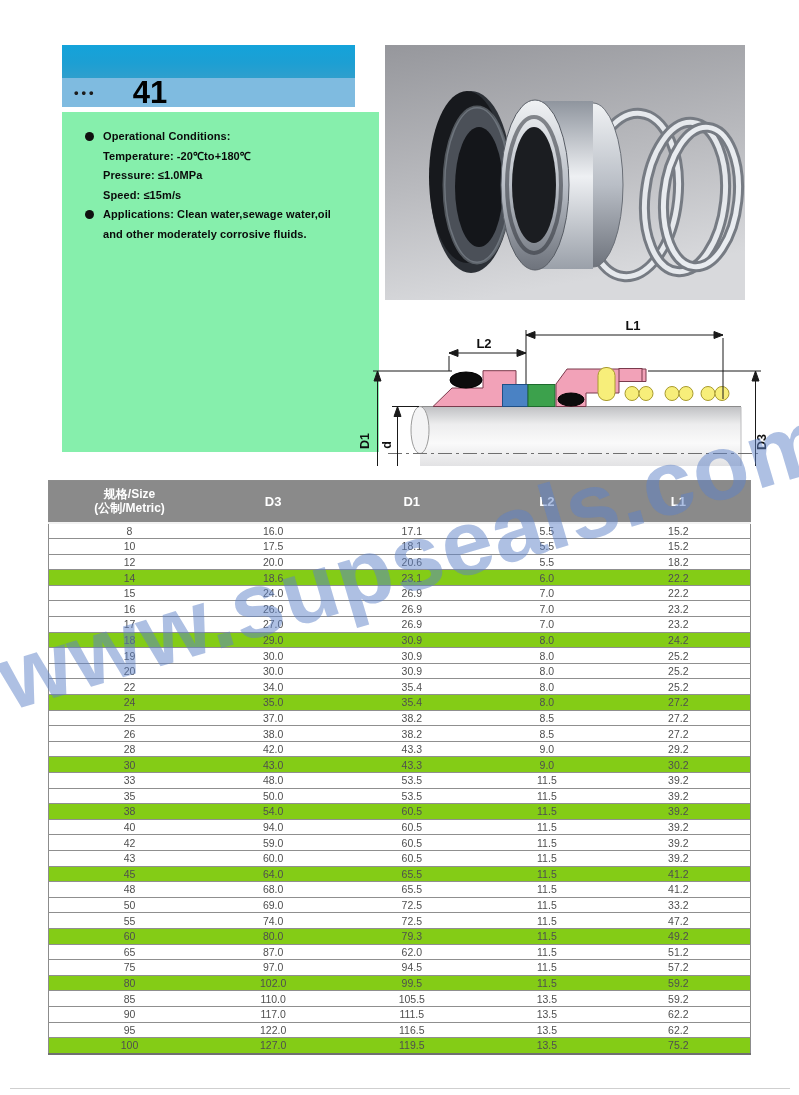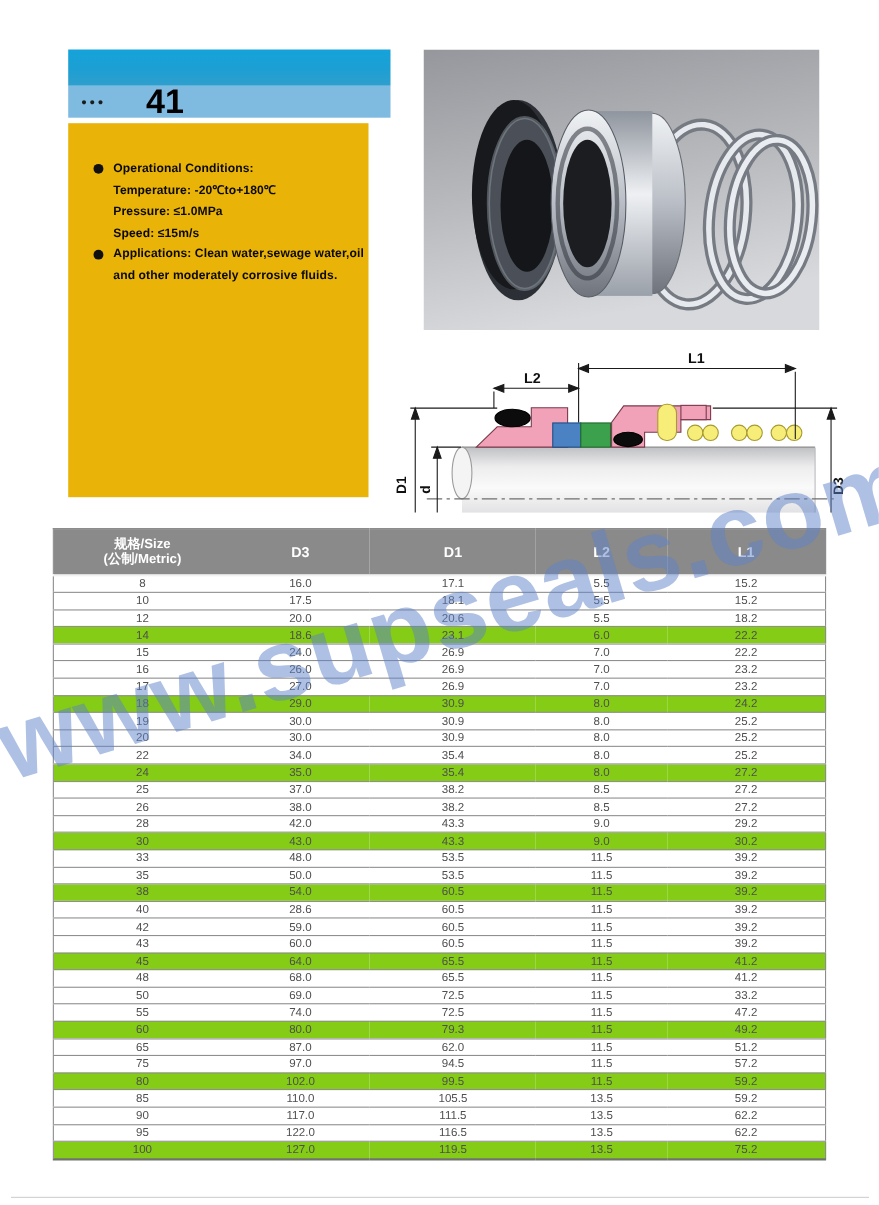--- a/index.html
+++ b/index.html
@@ -7,21 +7,21 @@
         font-family:"Liberation Sans",sans-serif;}
 
   
   .title-band{position:absolute;left:62px;top:45px;width:293px;height:62px;}
   .band-top{height:33px;background:linear-gradient(180deg,#14a3da 0%,#1d9fd3 55%,#2f9fcd 100%);}
   .band-bottom{height:29px;background:#7fbbe0;display:flex;align-items:center;}
   .dots{margin-left:12px;color:#1c1c1c;font-size:13px;font-weight:bold;letter-spacing:3px;line-height:29px;}
   .model{margin-left:36px;font-size:31px;font-weight:bold;color:#000;line-height:28px;}
 
   
-  .info-panel{position:absolute;left:62px;top:112px;width:273px;height:340px;background:#eab308;box-sizing:border-box;padding-top:32px;}
+  .info-panel{position:absolute;left:62px;top:112px;width:317px;height:340px;background:#86efac;box-sizing:border-box;padding-top:15px;}
   .info-block{position:relative;padding-left:41px;}
   .info-block .bullet{position:absolute;left:23px;top:5px;width:9px;height:9px;border-radius:50%;background:#101010;}
   .info-line{font-size:11px;font-weight:bold;color:#0a0a0a;line-height:19.5px;letter-spacing:0.1px;}
 
   
   .photo{position:absolute;left:385px;top:45px;width:360px;height:255px;}
   .diagram{position:absolute;left:355px;top:308px;width:444px;height:160px;}
 
   
   .table-wrap{position:absolute;left:48px;top:480px;width:703px;}
@@ -343,21 +343,21 @@
           </tr>
           <tr class="shade">
             <td>38</td>
             <td>54.0</td>
             <td>60.5</td>
             <td>11.5</td>
             <td>39.2</td>
           </tr>
           <tr>
             <td>40</td>
-            <td>28.6</td>
+            <td>94.0</td>
             <td>60.5</td>
             <td>11.5</td>
             <td>39.2</td>
           </tr>
           <tr>
             <td>42</td>
             <td>59.0</td>
             <td>60.5</td>
             <td>11.5</td>
             <td>39.2</td>

